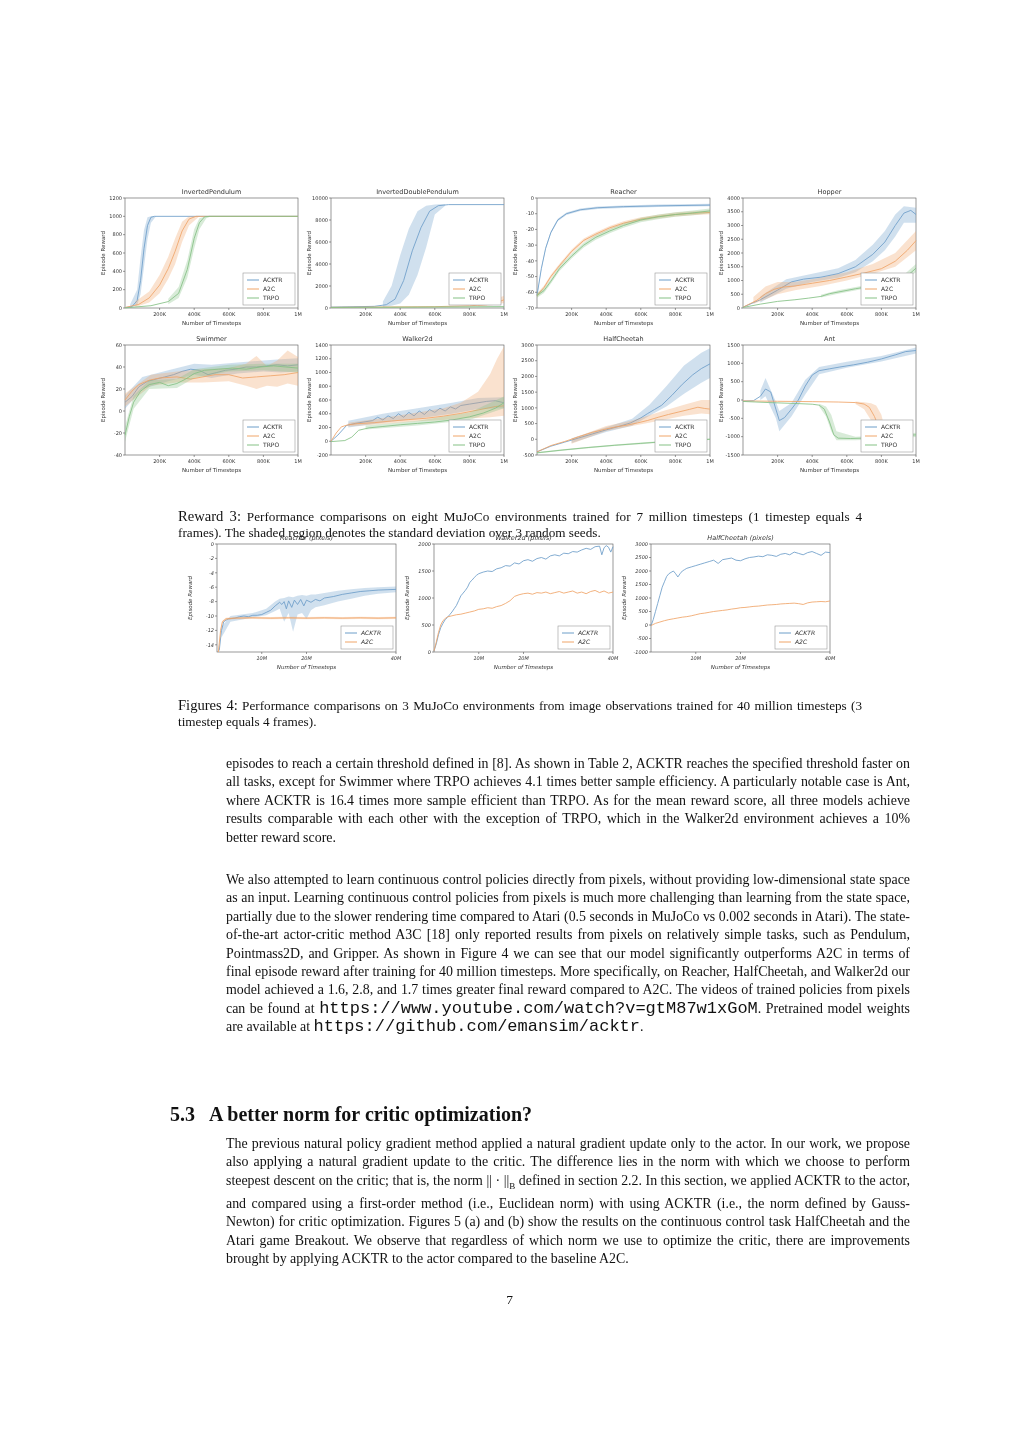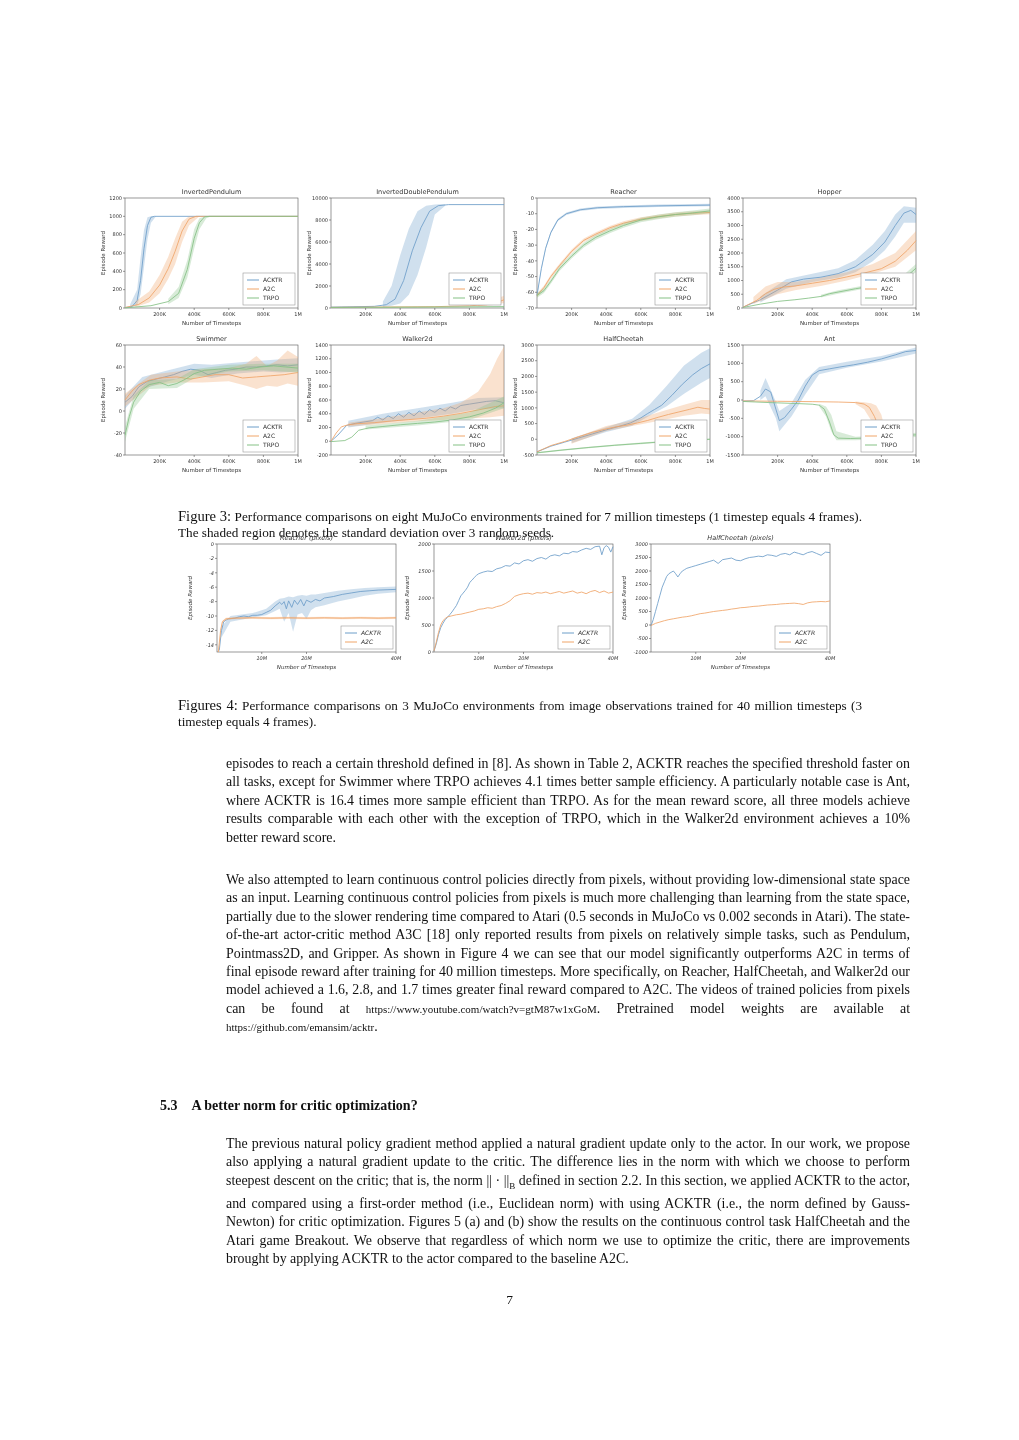--- a/index.html
+++ b/index.html
@@ -4,22 +4,22 @@
 <style>
   html,body{margin:0;padding:0;background:#fff;}
   body{width:1019px;height:1440px;position:relative;font-family:"Liberation Serif",serif;color:#111;}
   .abs{position:absolute;}
   .fig3{left:98px;top:186px;width:824px;display:grid;grid-template-columns:repeat(4,206px);grid-template-rows:147px 147px;}
   .fig4{left:185px;top:532px;width:651px;display:grid;grid-template-columns:repeat(3,217px);grid-template-rows:145px;font-style:italic;}
   .chart{width:100%;height:100%;}
   .caption{left:178px;width:684px;font-size:13.2px;line-height:15.9px;text-align:justify;}
   .caption .figlabel{font-size:14.6px;}
   .body-par{left:178px;width:684px;font-size:13.9px;line-height:18.4px;text-align:justify;margin-left:48px;}
-  .mono{font-family:Liberation Serif, serif;font-size:11px;}
-  .sec-head{left:160px;width:684px;font-size:14px;font-weight:bold;font-family:Liberation Serif, serif;}
+  .mono{font-family:Liberation Mono, monospace;font-size:17px;}
+  .sec-head{left:170px;width:684px;font-size:20px;font-weight:bold;font-family:Liberation Serif, serif;}
   .sec-head .sec-num{margin-right:14px;}
   .pageno{left:0;top:1292px;width:1019px;text-align:center;font-size:13.5px;}
   sub{font-size:9px;}
   svg text{font-family:"DejaVu Sans","Liberation Sans",sans-serif;fill:#333;}
 </style>
 </head>
 <body>
 
 <div class="abs fig3">
   <div class="chart"><svg width="206" height="147" viewBox="0 0 206 147">
@@ -369,21 +369,21 @@
         <rect x="145" y="87" width="52" height="32" fill="#fff" stroke="#999" stroke-width="0.6"></rect>
         <line x1="149" y1="94" x2="161" y2="94" stroke="#6d9ec9" stroke-width="1"></line>
         <text x="165" y="96" font-size="6" fill="#222">ACKTR</text>
         <line x1="149" y1="103" x2="161" y2="103" stroke="#f0a569" stroke-width="1"></line>
         <text x="165" y="105" font-size="6" fill="#222">A2C</text>
         <line x1="149" y1="112" x2="161" y2="112" stroke="#85c185" stroke-width="1"></line>
         <text x="165" y="114" font-size="6" fill="#222">TRPO</text>
       </svg></div>
 </div>
 
-<p class="abs caption" style="top:496px"><span class="figlabel">Figure 3:</span> <span>Performance comparisons on eight MuJoCo environments trained for 7 million timesteps (1 timestep equals 4 frames). The shaded region denotes the standard deviation over 3 random seeds.</span></p>
+<p class="abs caption" style="top:496px"><span class="figlabel">Reward 3:</span> <span>Performance comparisons on eight MuJoCo environments trained for 7 million timesteps (1 timestep equals 4 frames). The shaded region denotes the standard deviation over 3 random seeds.</span></p>
 
 <div class="abs fig4">
   <div class="chart"><svg width="217" height="145" viewBox="0 0 217 145">
         <rect x="32" y="12" width="179" height="108" fill="none" stroke="#555" stroke-width="0.6"></rect>
         <line x1="30" y1="12" x2="32" y2="12" stroke="#555" stroke-width="0.6"></line>
         <text x="29" y="13.7" text-anchor="end" font-size="5">0</text>
         <line x1="30" y1="26.39999999999999" x2="32" y2="26.39999999999999" stroke="#555" stroke-width="0.6"></line>
         <text x="29" y="28.09999999999999" text-anchor="end" font-size="5">-2</text>
         <line x1="30" y1="40.80000000000001" x2="32" y2="40.80000000000001" stroke="#555" stroke-width="0.6"></line>
         <text x="29" y="42.500000000000014" text-anchor="end" font-size="5">-4</text>

